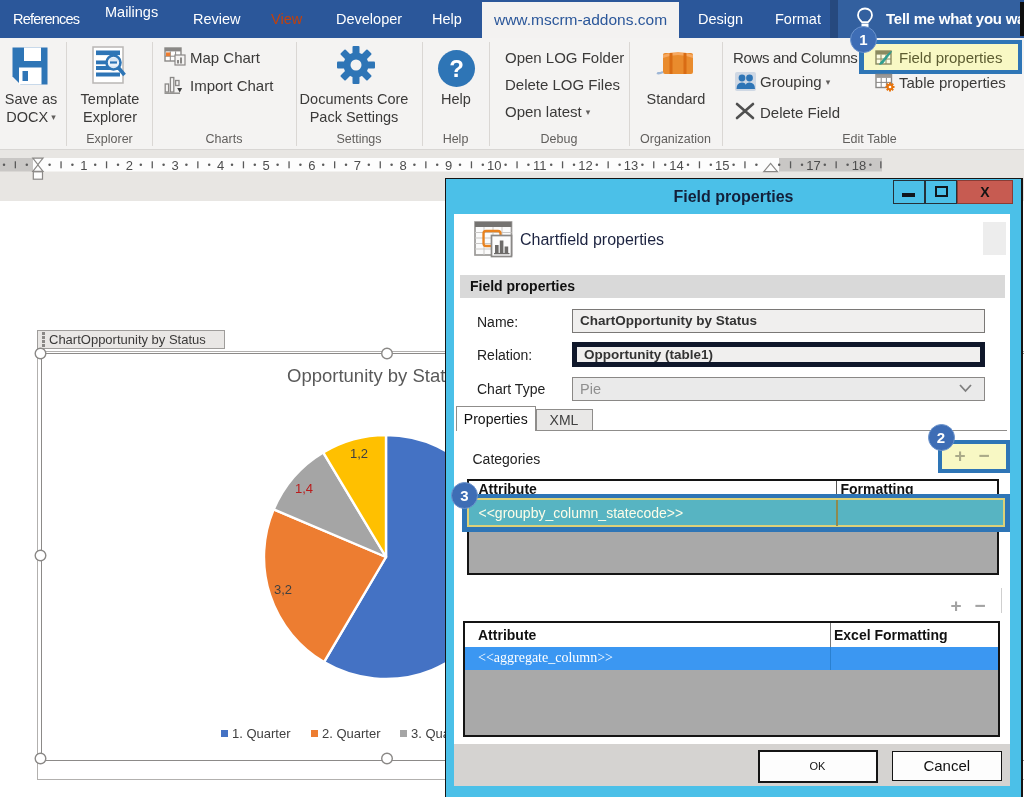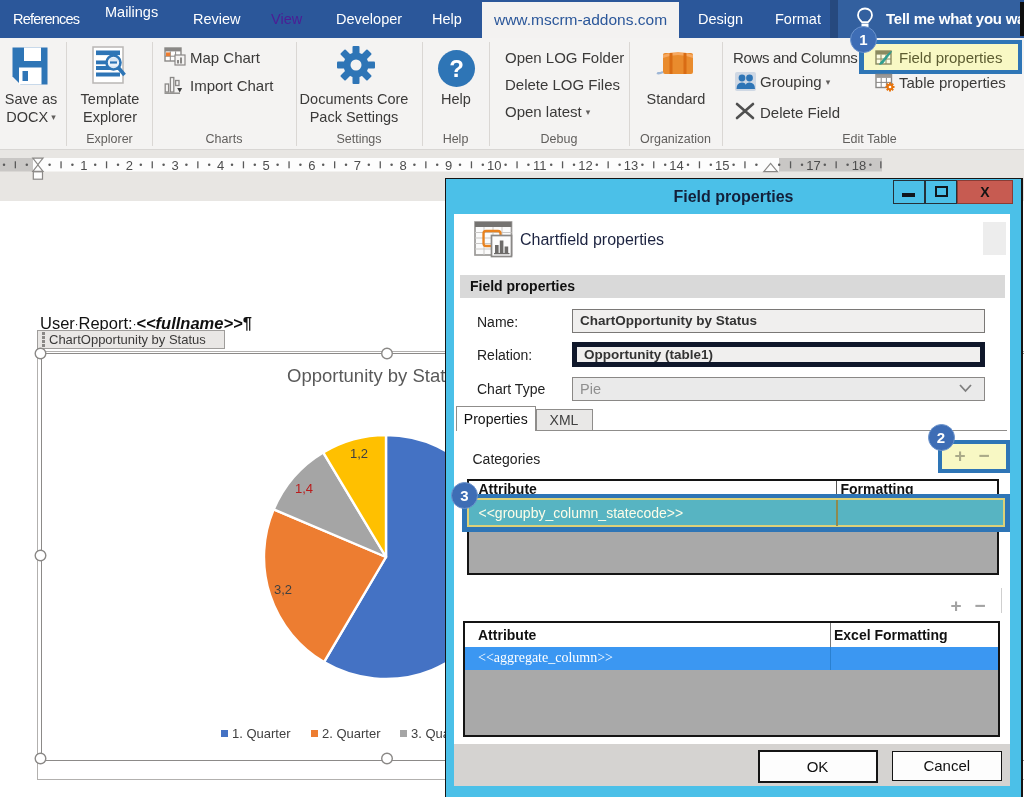--- a/index.html
+++ b/index.html
@@ -13,21 +13,21 @@
 <body>
 <div id="app">
 
   <div class="abs" style="left:0;top:0;width:1024px;height:37.5px;background:#2b579a;"></div>
   <div class="abs" style="left:830px;top:0;width:8px;height:37.5px;background:#26497e;"></div>
   <div class="abs" style="left:838px;top:0;width:182px;height:37.5px;background:#33609f;"></div>
   <div class="abs" style="left:1020px;top:2px;width:4px;height:34px;background:#0e0e0e;"></div>
   <div class="abs" style="top:0;height:37.5px;left:13px;color:#fff;font-size:14.5px;letter-spacing:-0.8px;display:flex;align-items:center;">References</div>
   <div class="abs" style="top:0;height:23px;left:105px;color:#fff;font-size:14.5px;display:flex;align-items:center;">Mailings</div>
   <div class="abs" style="top:0;height:37.5px;left:193px;color:#fff;font-size:14.5px;display:flex;align-items:center;">Review</div>
-  <div class="abs" style="top:0;height:37.5px;left:271px;color:#4c1d95;font-size:14.5px;display:flex;align-items:center;text-align:center;">View</div>
+  <div class="abs" style="top:0;height:37.5px;left:271px;color:#c2410c;font-size:14.5px;display:flex;align-items:center;text-align:center;">View</div>
   <div class="abs" style="top:0;height:37.5px;left:336px;color:#fff;font-size:14.5px;display:flex;align-items:center;">Developer</div>
   <div class="abs" style="top:0;height:37.5px;left:432px;color:#fff;font-size:14.5px;display:flex;align-items:center;">Help</div>
   <div class="abs ct" style="left:482px;top:2px;width:197px;height:35.5px;background:#f3f2f1;color:#2b579a;font-size:15.5px;">www.mscrm-addons.com</div>
   <div class="abs" style="top:0;height:37.5px;left:698px;color:#fff;font-size:14.5px;display:flex;align-items:center;">Design</div>
   <div class="abs" style="top:0;height:37.5px;left:775px;color:#fff;font-size:14.5px;display:flex;align-items:center;">Format</div>
   <svg class="abs" style="left:855px;top:6px;" width="20" height="24" viewBox="0 0 20 24">
     <path d="M10 2.5 C5.9 2.5 3 5.4 3 9.2 C3 11.6 4.3 13.3 5.6 14.7 L7 16.2 L13 16.2 L14.4 14.7 C15.7 13.3 17 11.6 17 9.2 C17 5.4 14.1 2.5 10 2.5 Z M7.4 18.4 L12.6 18.4 L12.6 20.2 L7.4 20.2 Z" fill="none" stroke="#fff" stroke-width="1.8"></path>
   </svg>
   <div class="abs" style="left:886px;top:0;width:134px;height:37.5px;overflow:hidden;color:#fff;font-size:15px;font-weight:600;display:flex;align-items:center;letter-spacing:-0.25px;white-space:nowrap;">Tell me what you want</div>
 
@@ -257,21 +257,20 @@
     <path d="M32.8 8.2 H43 L37.9 14.6 Z" fill="#fdfdfd" stroke="#8a8886" stroke-width="1.2"></path>
     <path d="M32.8 21.4 H43 L37.9 15 Z" fill="#fdfdfd" stroke="#8a8886" stroke-width="1.2"></path>
     <rect x="33.3" y="21.8" width="9.2" height="7.4" fill="#fdfdfd" stroke="#8a8886" stroke-width="1.2"></rect>
     <path d="M763.8 21.6 H777.4 L770.6 13.4 Z" fill="#fdfdfd" stroke="#8a8886" stroke-width="1.2"></path>
       <circle cx="870.4" cy="14.8" r="1.25" fill="#5a5a5a"></circle>
       <rect x="880.2" y="11.3" width="1.3" height="7" fill="#5a5a5a"></rect>
   </svg>
 
   <div class="abs" style="left:0;top:200.5px;width:1024px;height:597px;background:#ffffff;"></div>
 
-  <div class="abs" style="left:40px;top:314px;height:18px;font-size:16.5px;color:#111;white-space:nowrap;">User<span style="font-size:11px;vertical-align:1px;">·</span>Report:<span style="font-size:11px;vertical-align:1px;">·</span><b><i>&lt;&lt;fullname&gt;&gt;</i></b><b>¶</b></div>
 
   <div class="abs" style="left:36.5px;top:351px;width:990px;height:427px;border:1px solid #b2b0ae;"></div>
 
   <div class="abs" style="left:40.5px;top:352.5px;width:990px;height:406px;border:1.5px solid #8c8a88;"></div>
 
   <div class="abs cl" style="left:37px;top:330px;width:188px;height:19px;background:#e9e7e5;border:1px solid #9f9d9b;box-sizing:border-box;">
     <div style="margin-left:4px;width:4px;display:flex;flex-direction:column;gap:1.6px;">
       <div style="width:2.6px;height:2.6px;background:#8a8886;"></div>
         <div style="width:2.6px;height:2.6px;background:#8a8886;"></div>
         <div style="width:2.6px;height:2.6px;background:#8a8886;"></div>
@@ -399,19 +398,19 @@
   <div class="abs cl" style="left:478px;top:626px;height:17px;font-size:14px;font-weight:bold;color:#111;">Attribute</div>
   <div class="abs cl" style="left:834px;top:626px;height:17px;font-size:14px;font-weight:bold;color:#111;">Excel Formatting</div>
   <div class="abs" style="left:829.5px;top:622.5px;width:1px;height:24px;background:#777;"></div>
   <div class="abs cl" style="left:465px;top:646.5px;width:533px;height:23px;background:#3b97f2;font-family:Liberation Serif, serif;">
       <span style="margin-left:13px;font-size:14px;font-weight:500;color:#ffffff;">&lt;&lt;aggregate_column&gt;&gt;</span>
     </div>
   <div class="abs" style="left:829.5px;top:646.5px;width:1px;height:23px;background:#2a80d0;"></div>
   <div class="abs" style="left:465px;top:669.5px;width:533px;height:65.5px;background:#a9a9a9;"></div>
 
   <div class="abs" style="left:453.5px;top:744px;width:556.5px;height:42px;background:#d5d3d1;"></div>
-  <div class="abs ct" style="left:757.5px;top:749.5px;width:120px;height:33px;background:#fdfdfd;border:2.8px solid #141414;box-sizing:border-box;font-size:15px;color:#111;">OK</div>
+  <div class="abs ct" style="left:757.5px;top:749.5px;width:120px;height:33px;background:#fdfdfd;border:2.8px solid #141414;box-sizing:border-box;font-size:11px;color:#111;">OK</div>
   <div class="abs ct" style="left:891.5px;top:750.5px;width:110.5px;height:30.5px;background:#fdfdfd;border:1.4px solid #141414;box-sizing:border-box;font-size:15px;color:#111;">Cancel</div>
 
   <div class="abs ct" style="left:850px;top:25.5px;width:27px;height:27px;border-radius:50%;background:#3e6db5;border:1.5px solid #6b93cc;box-sizing:border-box;color:#fff;font-size:15px;font-weight:bold;">1</div>
   <div class="abs ct" style="left:927.5px;top:424px;width:27px;height:27px;border-radius:50%;background:#3e6db5;border:1.5px solid #6b93cc;box-sizing:border-box;color:#fff;font-size:15px;font-weight:bold;">2</div>
   <div class="abs ct" style="left:451px;top:481.5px;width:27px;height:27px;border-radius:50%;background:#3e6db5;border:1.5px solid #6b93cc;box-sizing:border-box;color:#fff;font-size:15px;font-weight:bold;">3</div>
 </div>
 
 </body></html>

